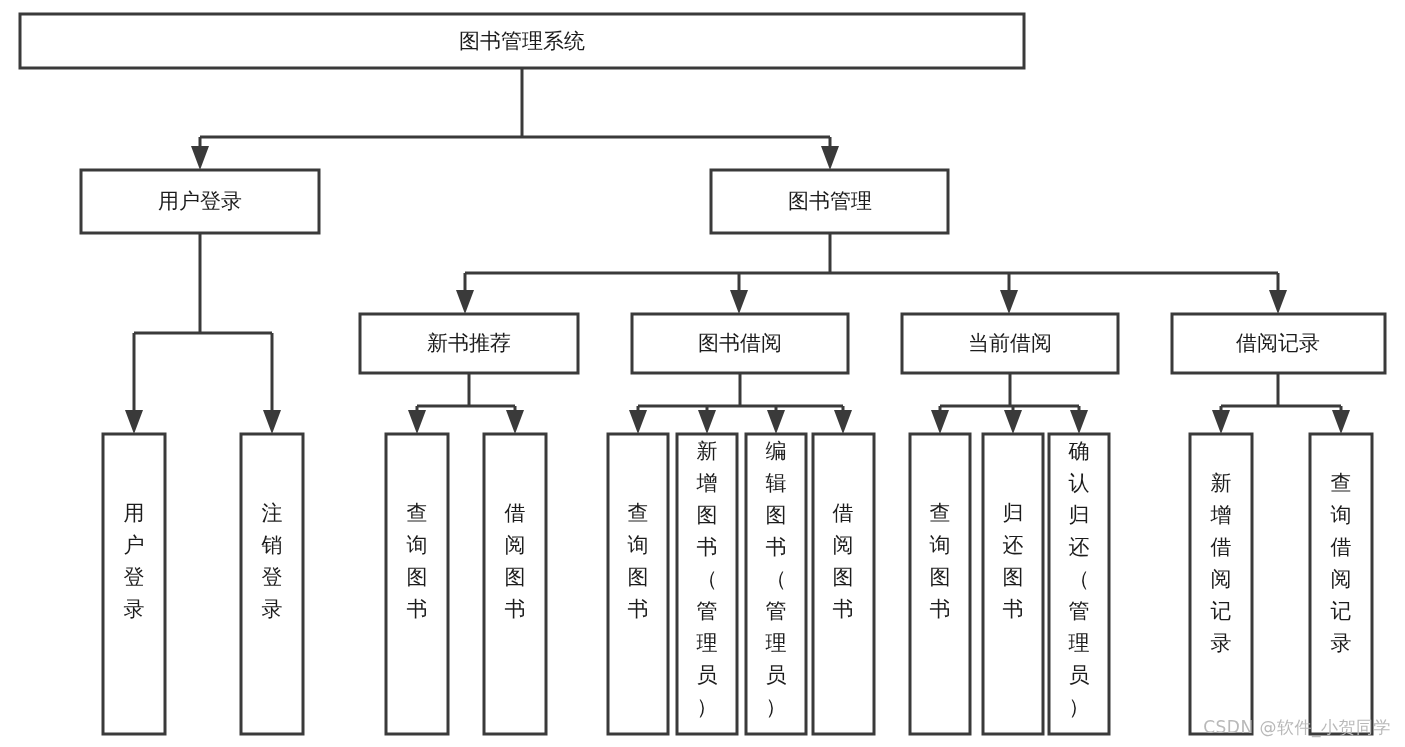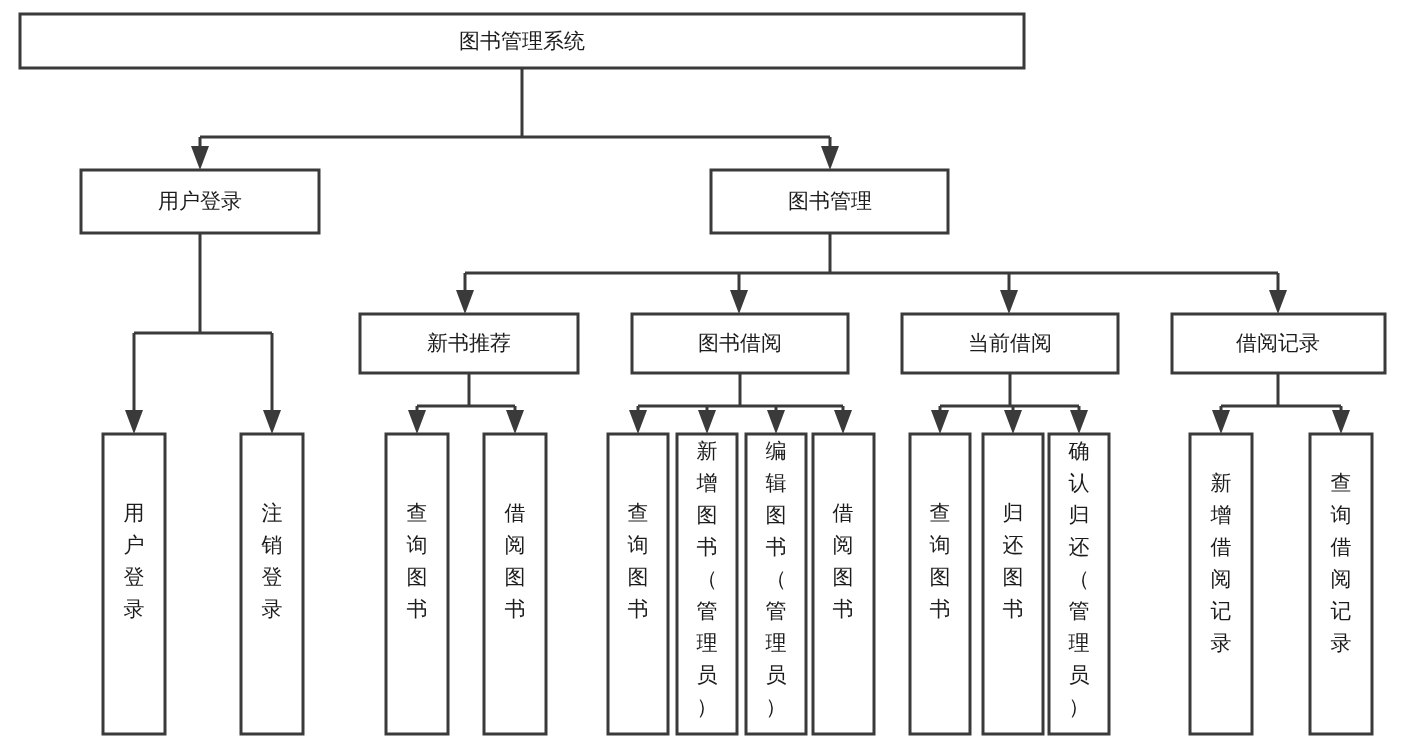--- a/index.html
+++ b/index.html
@@ -232,14 +232,15 @@
       <text class="node-label-v" x="1221" y="490"><tspan x="1221" y="490">新</tspan><tspan x="1221" y="522">增</tspan><tspan x="1221" y="554">借</tspan><tspan x="1221" y="586">阅</tspan><tspan x="1221" y="618">记</tspan><tspan x="1221" y="650">录</tspan></text>
     </g>
 
     <g>
       <rect class="node-box" x="1310" y="434" width="62" height="300"></rect>
       <text class="node-label-v" x="1341" y="490"><tspan x="1341" y="490">查</tspan><tspan x="1341" y="522">询</tspan><tspan x="1341" y="554">借</tspan><tspan x="1341" y="586">阅</tspan><tspan x="1341" y="618">记</tspan><tspan x="1341" y="650">录</tspan></text>
     </g>
 
   </svg>
 
+  <div class="watermark">CSDN @软件_小贺同学</div>
 
 </div>
 
 </body></html>

